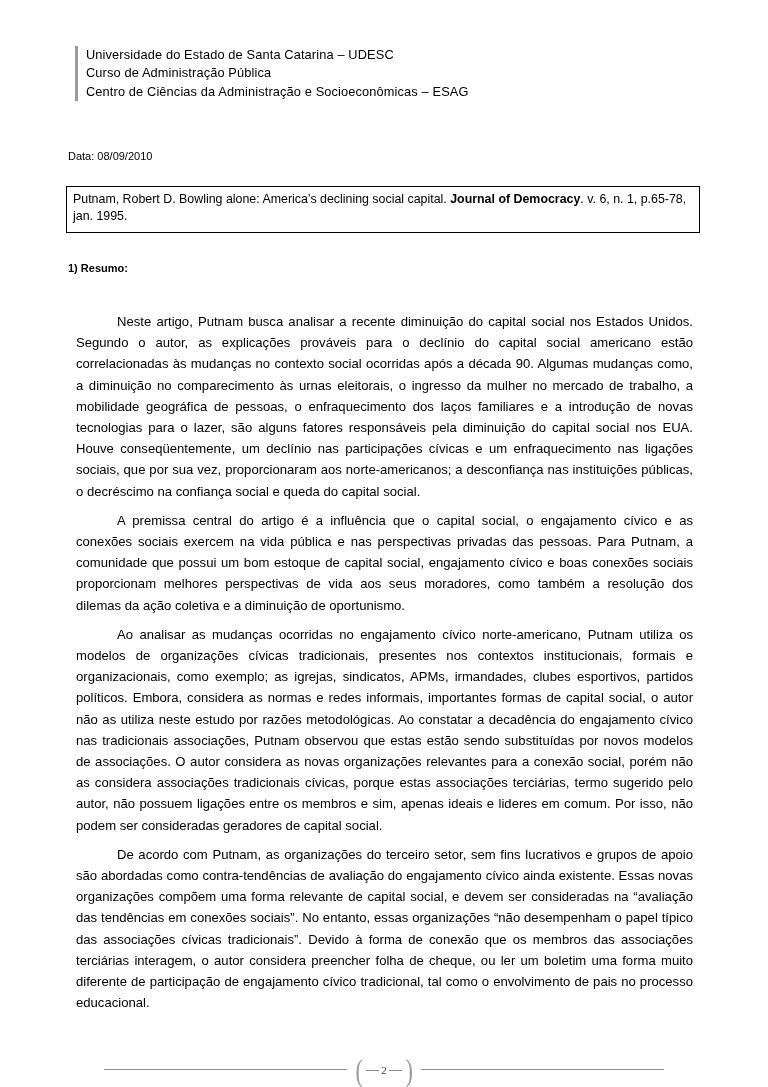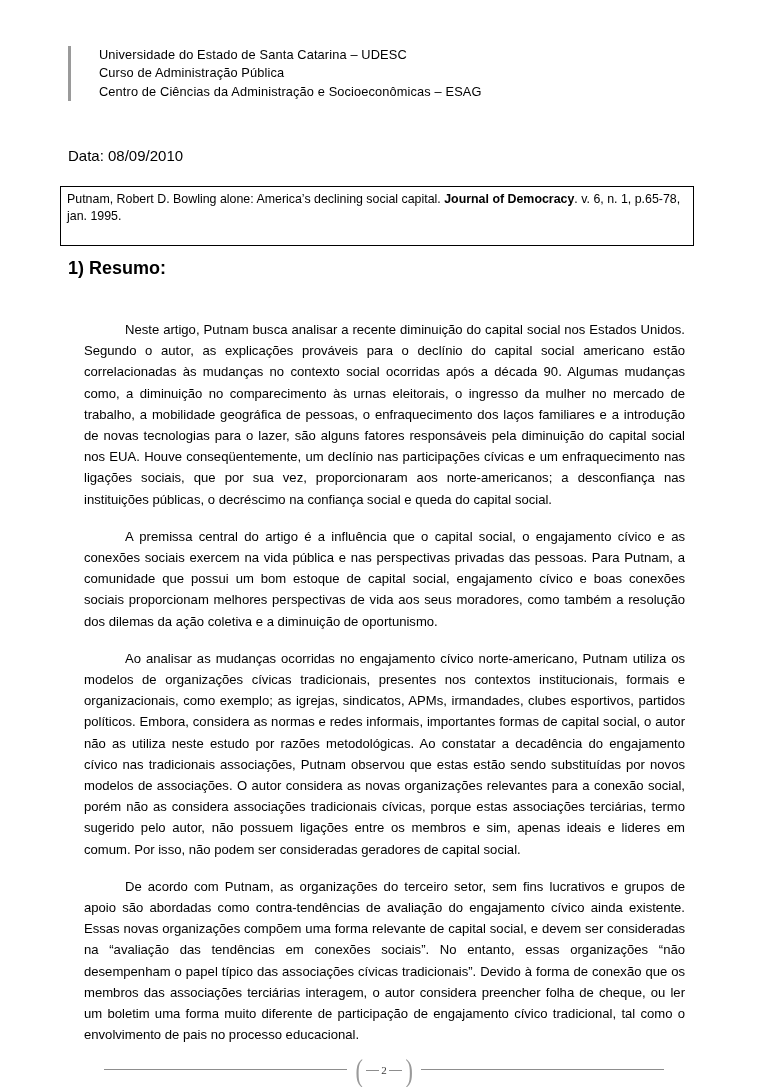--- a/index.html
+++ b/index.html
@@ -20,90 +20,90 @@
     height: 1087px;
     margin: 0 auto;
     background: #ffffff;
     overflow: hidden;
     box-sizing: border-box;
   }
 
   
   .header-block {
     position: absolute;
-    left: 68px;
+    left: 75px;
     top: 46px;
     width: 640px;
-    padding-left: 28px;
+    padding-left: 8px;
     border-left: 3px solid #9a9a9a;
     box-sizing: border-box;
   }
 
   .header-line {
     font-size: 12.8px;
     line-height: 18.4px;
     white-space: nowrap;
     letter-spacing: 0.01em;
   }
 
   
   .date-line {
     position: absolute;
     left: 68px;
     top: 147px;
-    font-size: 15px;
+    font-size: 11px;
     line-height: 18px;
     text-align: center;
   }
 
   
   .citation-box {
     position: absolute;
-    left: 60px;
+    left: 66px;
     top: 186px;
     width: 634px;
     border: 1px solid #000000;
     box-sizing: border-box;
-    padding: 4px 5px 21px 6px;
+    padding: 4px 5px 8px 6px;
   }
 
   .citation-text {
     font-size: 12.4px;
     line-height: 16.6px;
     text-align: left;
   }
 
   .citation-text b {
     font-weight: bold;
   }
 
   
   .section-heading {
     position: absolute;
     left: 68px;
     top: 259px;
-    font-size: 18px;
+    font-size: 11px;
     font-weight: bold;
     line-height: 18px;
   }
 
   
   .body-text {
     position: absolute;
     left: 68px;
     top: 303px;
     width: 633px;
     font-size: 13.1px;
     line-height: 21.2px;
     text-align: justify;
     text-justify: inter-word;
   }
 
   .body-text p {
-    margin: 16px;
+    margin: 8px;
     text-indent: 41px;
   }
 
   
   .footer {
     position: absolute;
     left: 0;
     top: 1053px;
     width: 768px;
     height: 34px;

